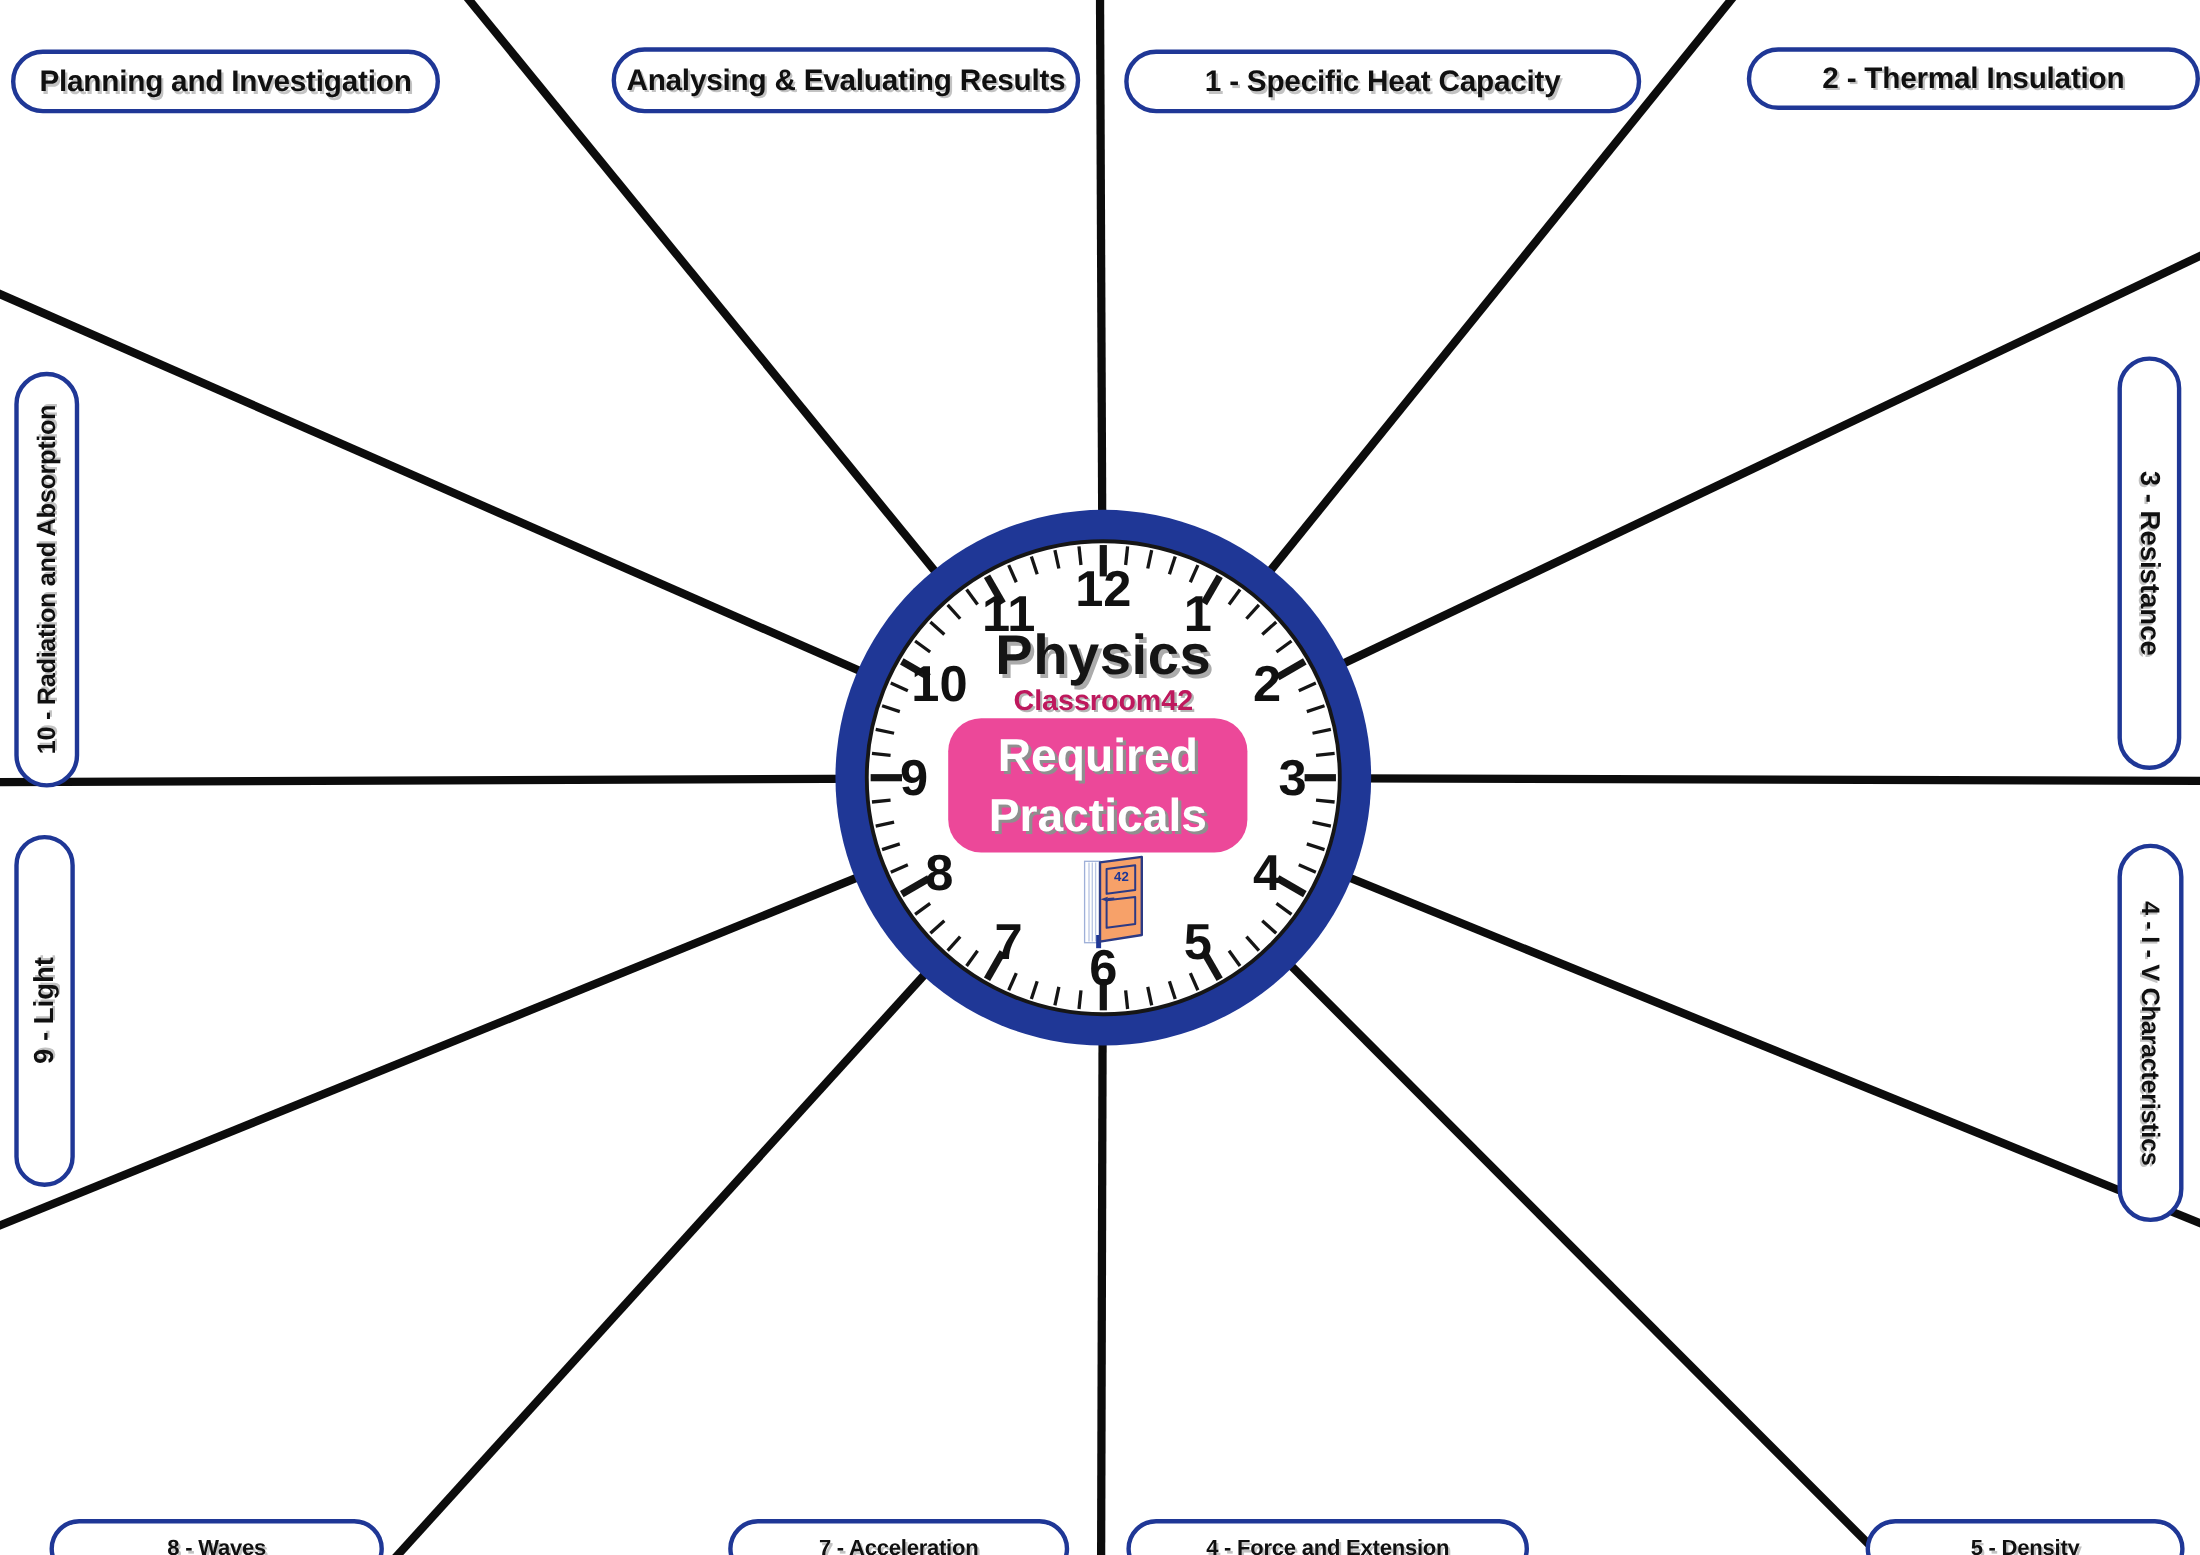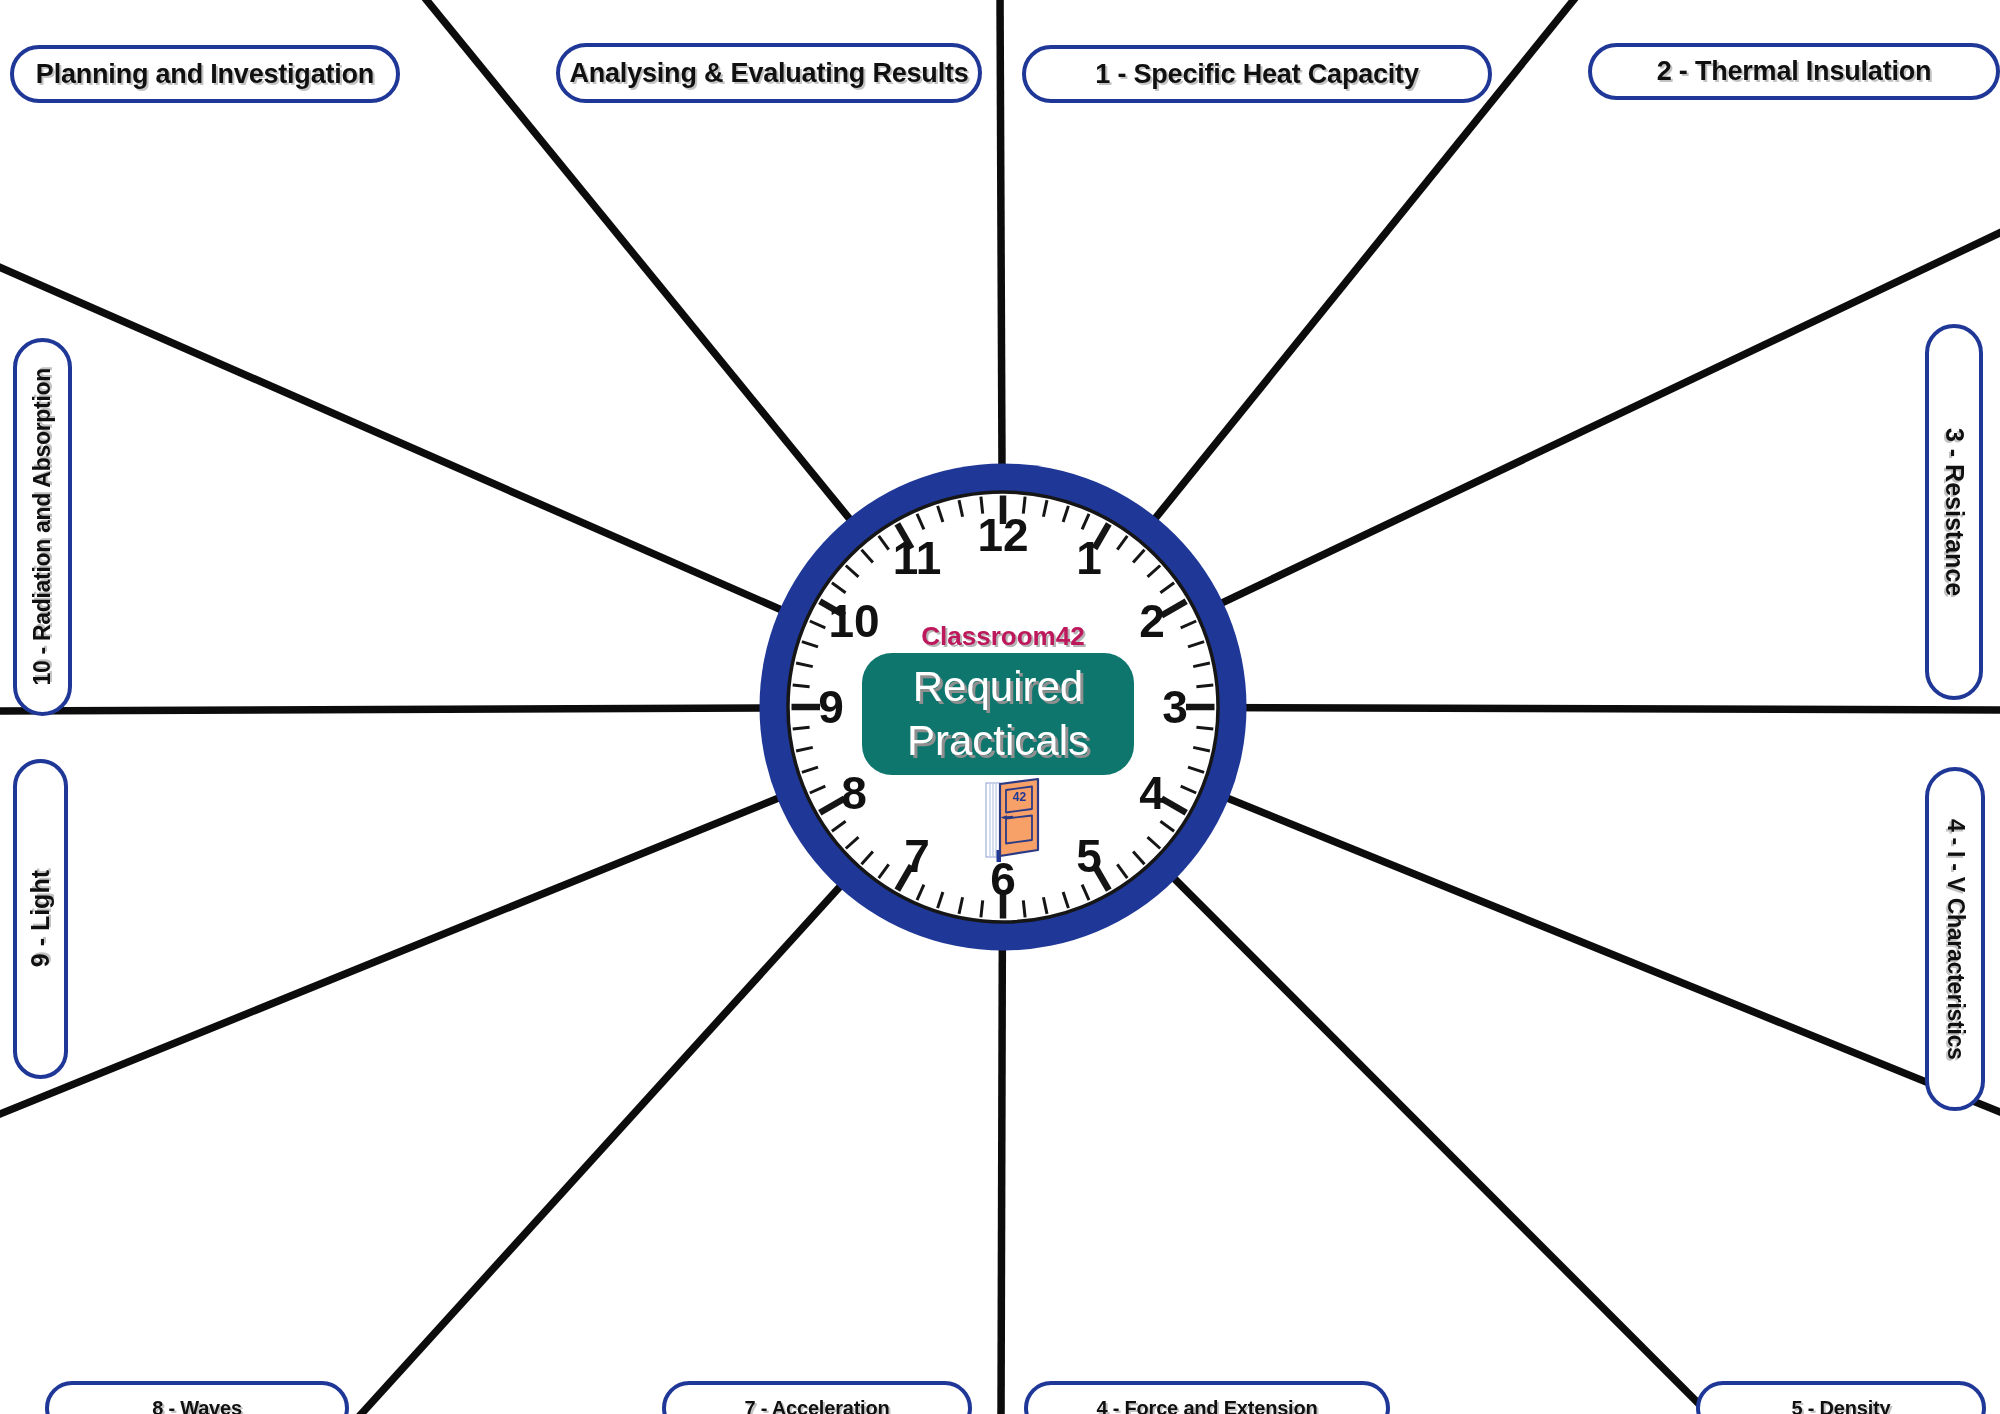--- a/index.html
+++ b/index.html
@@ -31,23 +31,23 @@
     font-size:51px;font-weight:800;color:#151515;letter-spacing:0.5px;
     text-shadow:3px 3px 0 #ababab;
   }
   .classroom-sub{
     position:absolute;left:1003px;top:621px;transform:translateX(-50%);
     font-size:26px;font-weight:800;color:#be185d;
     text-shadow:2px 2px 0 #b5b5b5;
   }
   .badge{
     position:absolute;left:862px;top:653px;width:272px;height:122px;
-    background:#0f766e;border-radius:30px;
+    background:#ec4899;border-radius:30px;
     display:flex;flex-direction:column;align-items:center;justify-content:center;
-    color:#fff;font-weight:400;font-size:42px;line-height:1.28;
+    color:#fff;font-weight:700;font-size:42px;line-height:1.28;
   }
   .badge div{text-shadow:3px 3px 0 #8f8f8f;}
   .door-wrap{position:absolute;left:976px;top:777px;width:72px;height:86px;}
 </style>
 </head>
 <body>
 
 <div class="canvas">
 
   <svg class="underlay" viewBox="0 0 2000 1414">
@@ -180,20 +180,21 @@
     <span>8 - Waves</span>
   </div>
 
   <div class="pill v-up" style="left:13px;top:727px;width:55px;height:320px;">
     <span>9 - Light</span>
   </div>
   <div class="pill v-up long" style="left:13px;top:306px;width:59px;height:378px;">
     <span>10 - Radiation and Absorption</span>
   </div>
 
+  <div class="physics-title">Physics</div>
   <div class="classroom-sub">Classroom42</div>
   <div class="badge">
     <div>Required</div>
     <div>Practicals</div>
   </div>
 
   <div class="door-wrap">
     <svg viewBox="0 0 72 86" width="72" height="86">
       <rect x="10" y="6" width="14" height="74" fill="#ffffff" stroke="#9fb0d8" stroke-width="1.2"></rect>
       <line x1="14" y1="7" x2="14" y2="79" stroke="#b9c6e3" stroke-width="1.2"></line>

